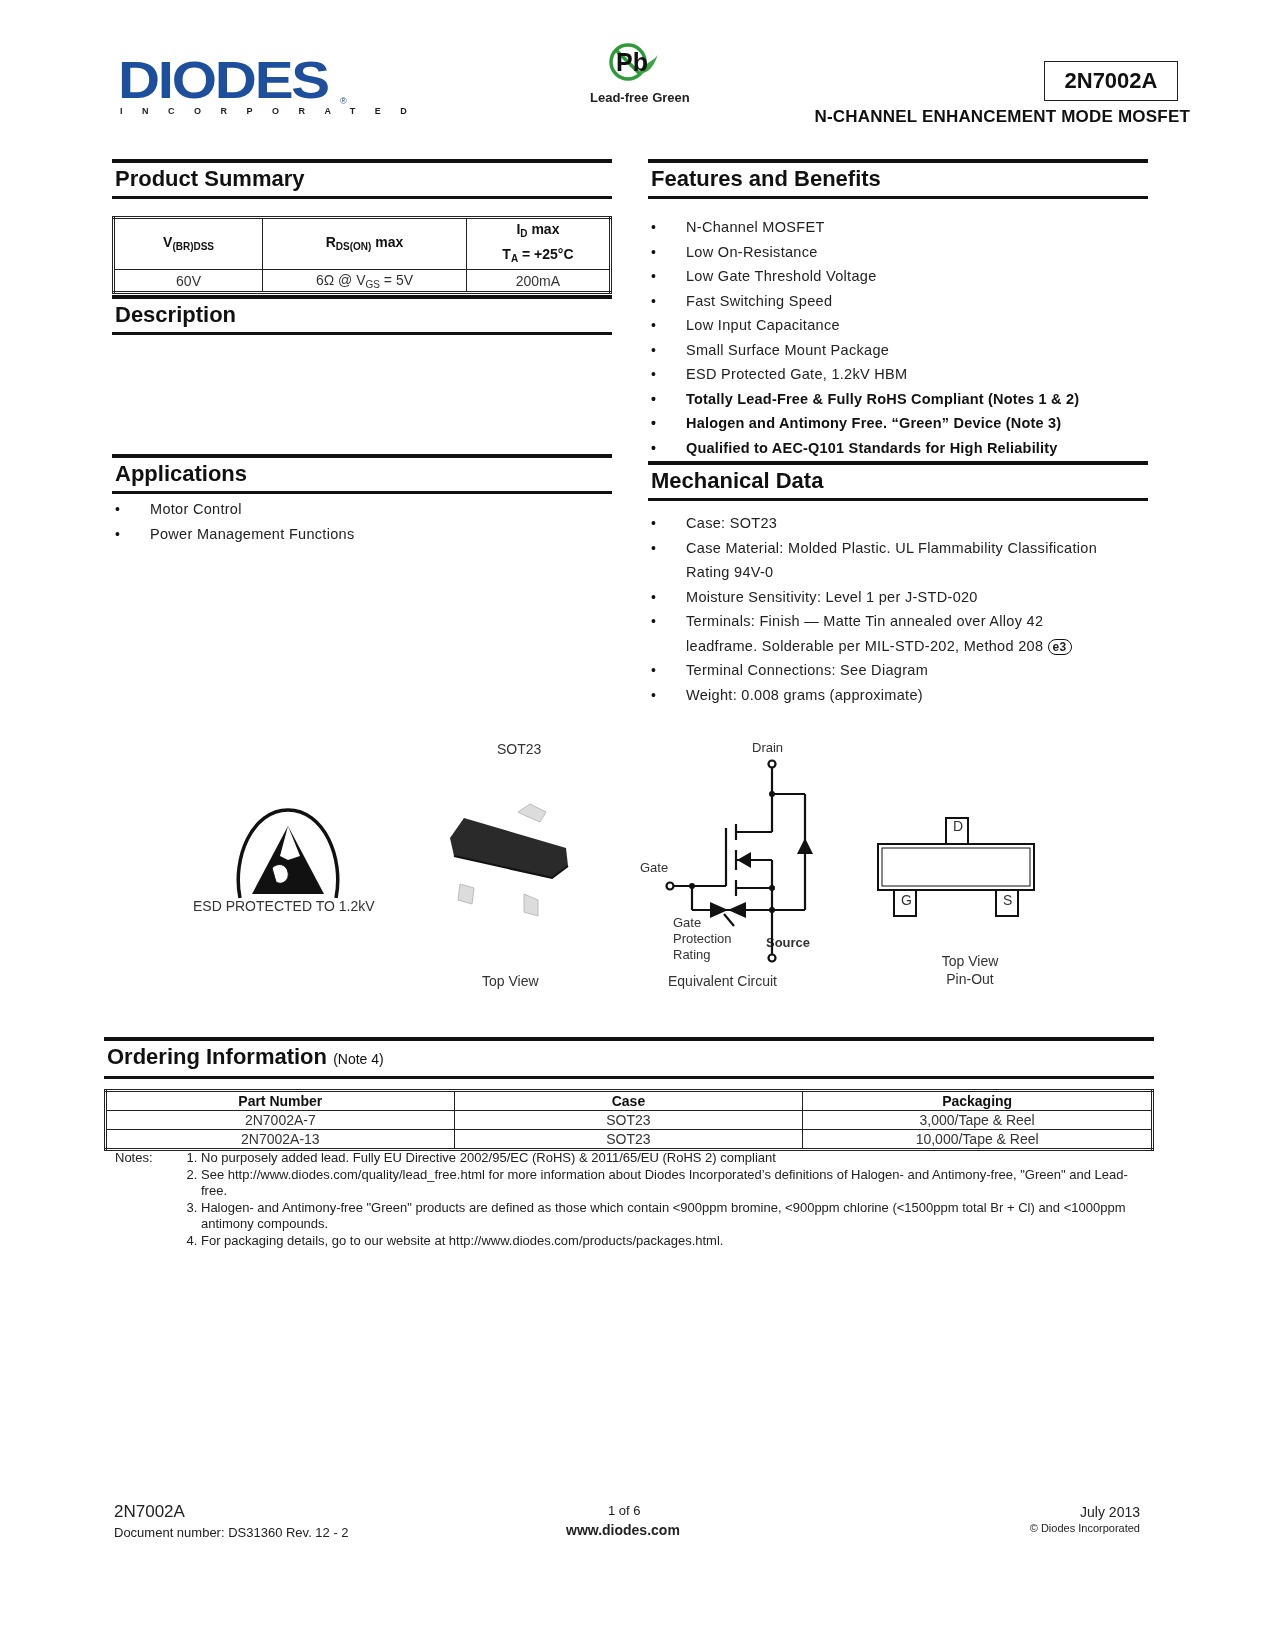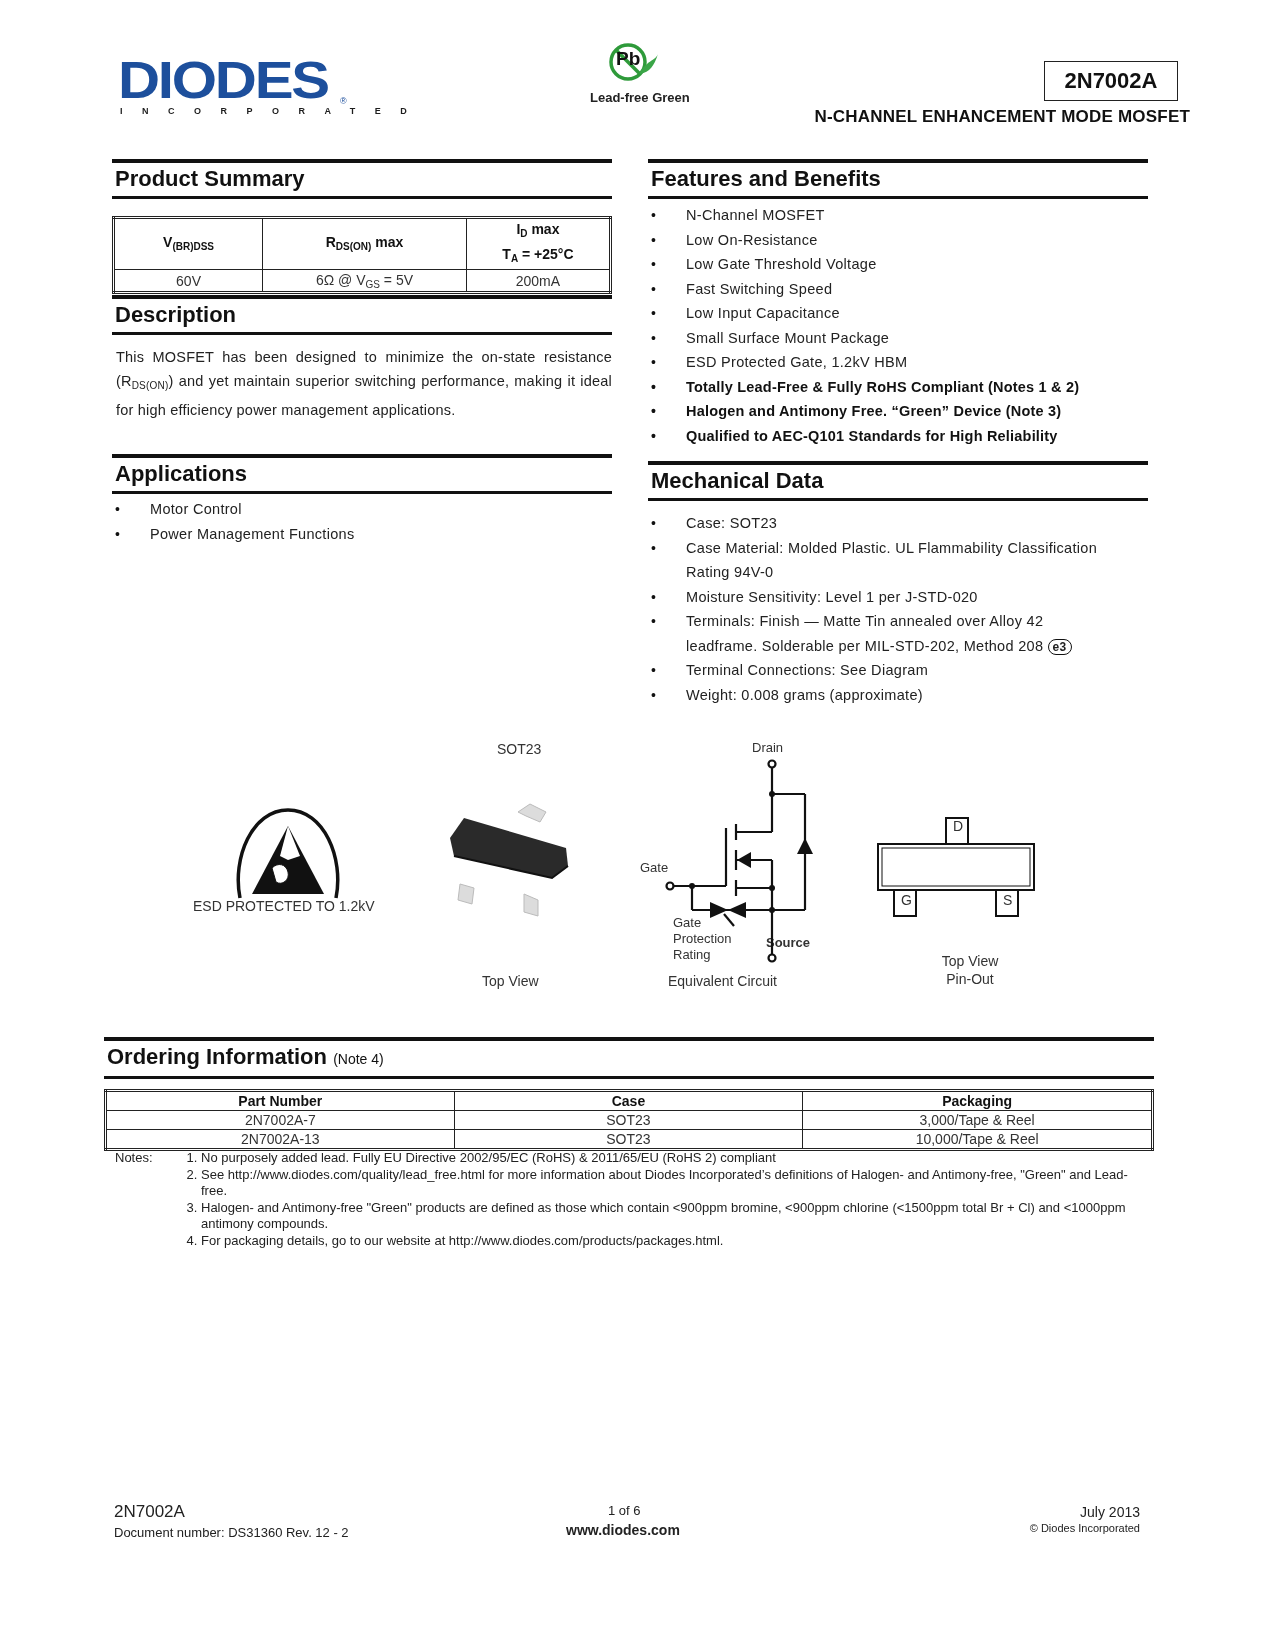--- a/index.html
+++ b/index.html
@@ -50,21 +50,21 @@
 <div class="abs logo-reg">®</div>
 <div class="abs logo-sub">INCORPORATED</div>
 
 <div class="abs pb-badge">
   <svg width="80" height="52" viewBox="0 0 80 52">
     <circle cx="32" cy="22" r="17" fill="none" stroke="#2e9a3a" stroke-width="3.5"></circle>
     <line x1="20" y1="10" x2="44" y2="34" stroke="#2e9a3a" stroke-width="3.5"></line>
     <path d="M44 32 C52 20 60 20 62 14 C58 26 54 32 44 34 Z" fill="#3aa547"></path>
   </svg>
 </div>
-<div class="abs" style="left:616px;top:48px;font-size:19px;font-weight:bold;color:#111;">Pb</div>
+<div class="abs" style="left:616px;top:48px;font-size:25px;font-weight:bold;color:#111;">Pb</div>
 <div class="abs pb-label">Lead-free Green</div>
 
 <div class="abs part-box">2N7002A</div>
 <div class="abs doc-subtitle">N-CHANNEL ENHANCEMENT MODE MOSFET</div>
 
 <div class="section" style="left:112px;top:159px;width:500px;">
   <div class="sec-head">Product Summary</div>
   <table class="sum">
     <tbody>
         <tr>
@@ -76,34 +76,33 @@
       <td>60V</td>
       <td><span>6Ω @ V</span><sub>GS</sub><span> = 5V</span></td>
       <td>200mA</td>
     </tr>
   </tbody>
     </table>
 </div>
 
 <div class="section" style="left:112px;top:295px;width:500px;">
   <div class="sec-head">Description</div>
-  <div class="desc"><span>This MOSFET has been designed to minimize the on-state resistance (R</span><sub>DS(ON)</sub><span>) and yet maintain superior switching performance, making it ideal for high efficiency power management applications.</span></div>
 </div>
 
 <div class="section" style="left:112px;top:454px;width:500px;">
   <div class="sec-head">Applications</div>
   <ul class="bul" style="margin-top:3px;">
     <li>Motor Control</li>
     <li>Power Management Functions</li>
   </ul>
 </div>
 
 <div class="section" style="left:648px;top:159px;width:500px;">
   <div class="sec-head">Features and Benefits</div>
-  <ul class="bul" style="margin-top:4px;">
+  <ul class="bul" style="margin-top:16px;">
     <li>N-Channel MOSFET</li>
     <li>Low On-Resistance</li>
     <li>Low Gate Threshold Voltage</li>
     <li>Fast Switching Speed</li>
     <li>Low Input Capacitance</li>
     <li>Small Surface Mount Package</li>
     <li>ESD Protected Gate, 1.2kV HBM</li>
     <li class="bold">Totally Lead-Free &amp; Fully RoHS Compliant (Notes 1 &amp; 2)</li>
     <li class="bold">Halogen and Antimony Free. “Green” Device (Note 3)</li>
     <li class="bold">Qualified to AEC-Q101 Standards for High Reliability</li>

